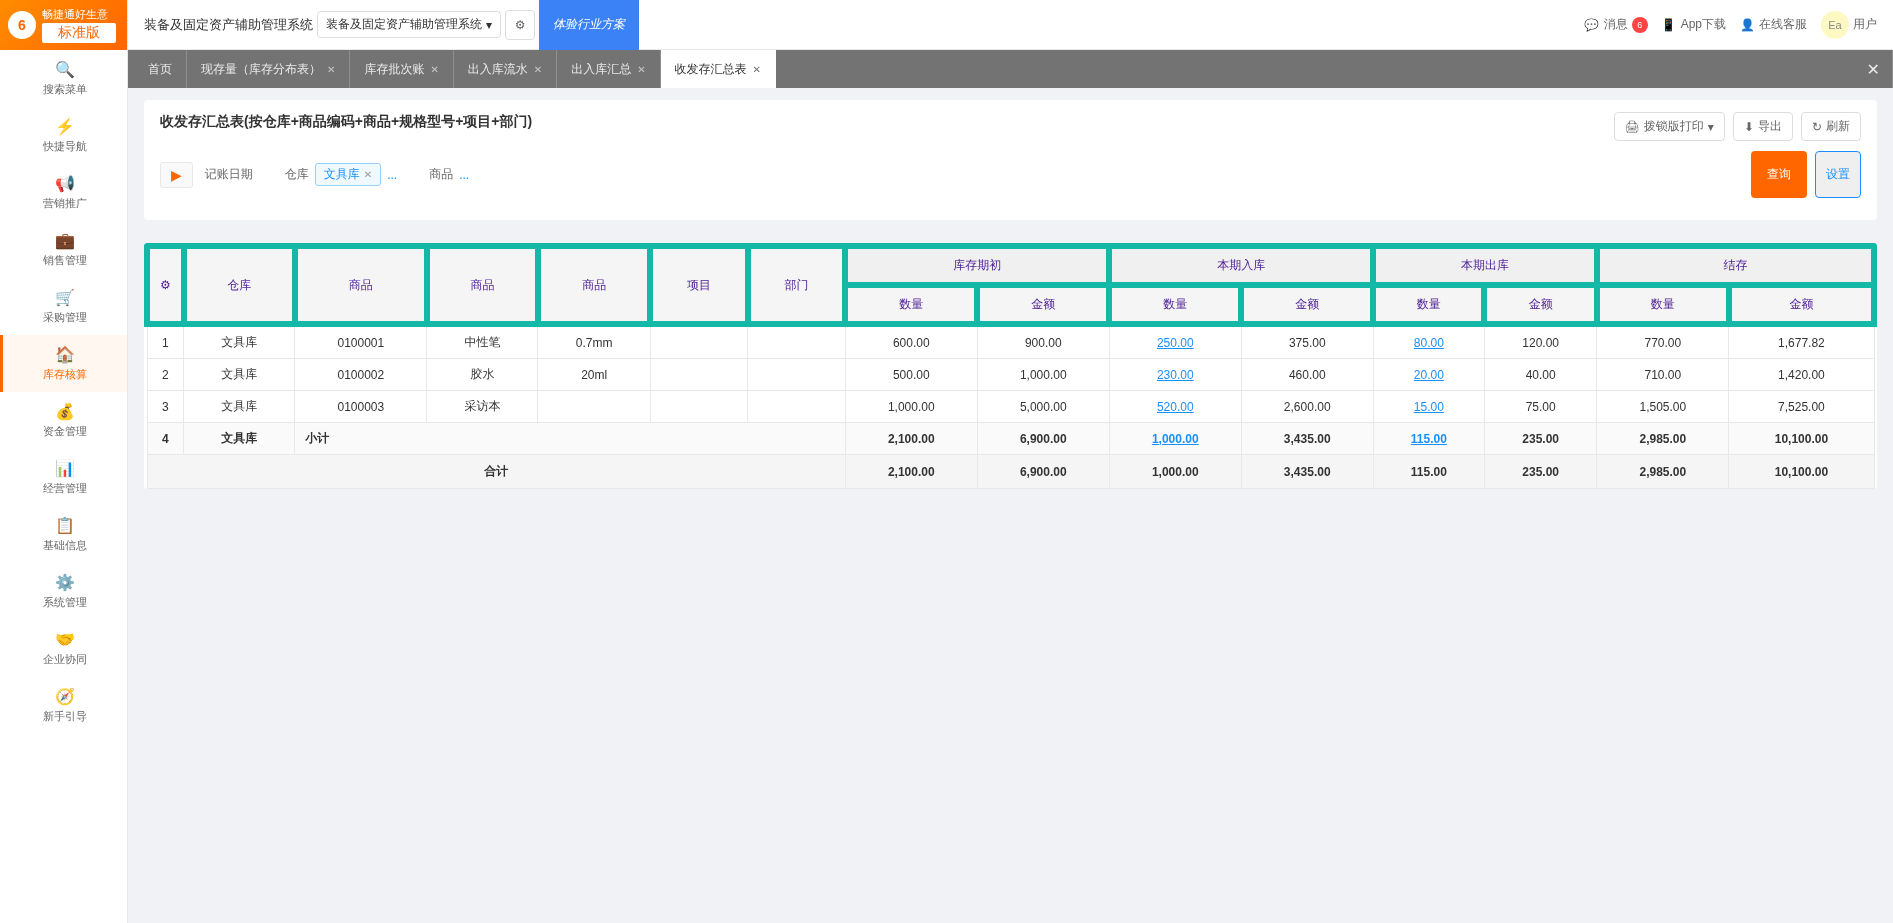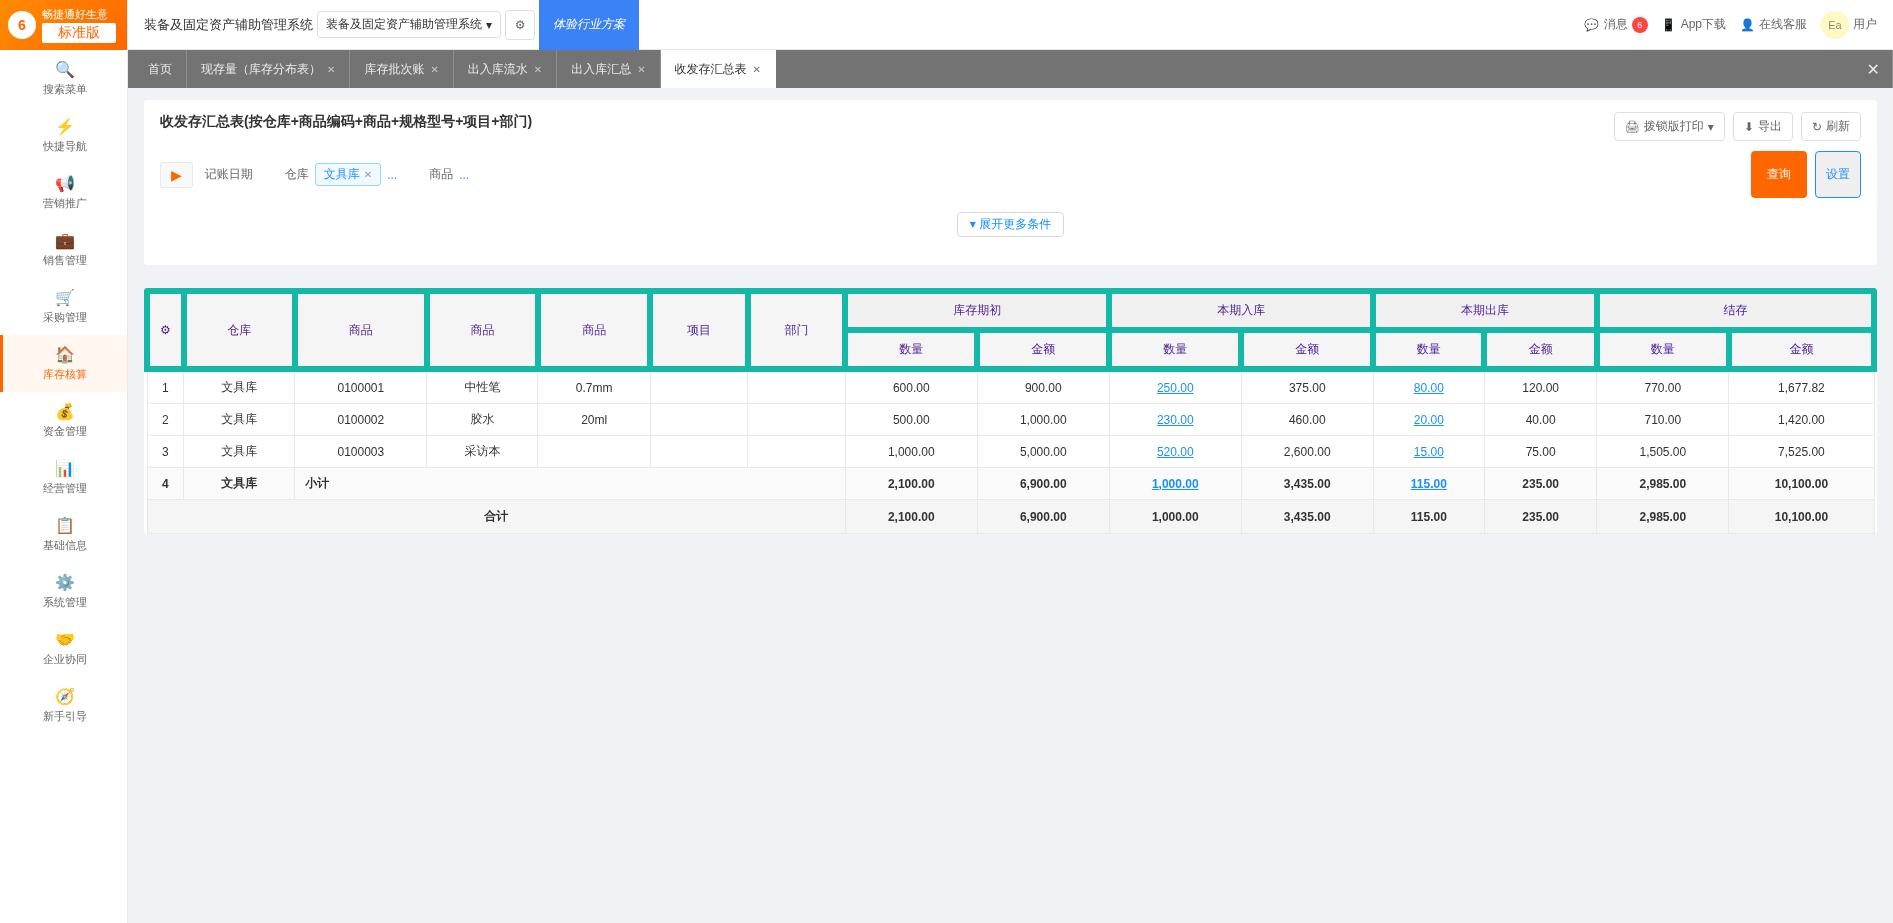--- a/index.html
+++ b/index.html
@@ -236,26 +236,20 @@
           </div>
           <div class="goods-filter">
             <span class="filter-label">商品</span>
             <span class="more-dots">...</span>
           </div>
           <div style="margin-left:auto; display:flex; gap:8px;">
             <button class="query-btn">查询</button>
             <button class="settings-link">设置</button>
           </div>
         </div>
-        <div class="expand-row" style="margin-top:8px;">
-          <button class="expand-btn">
-            <span>▾</span>
-            <span>展开更多条件</span>
-          </button>
-        </div>
       </div>
     </div>
 
     <div class="data-table">
       <table>
         <thead>
           <tr>
             <th rowspan="2" class="settings-col"><span>⚙</span></th>
             <th rowspan="2">仓库</th>
             <th rowspan="2">商品</th>

